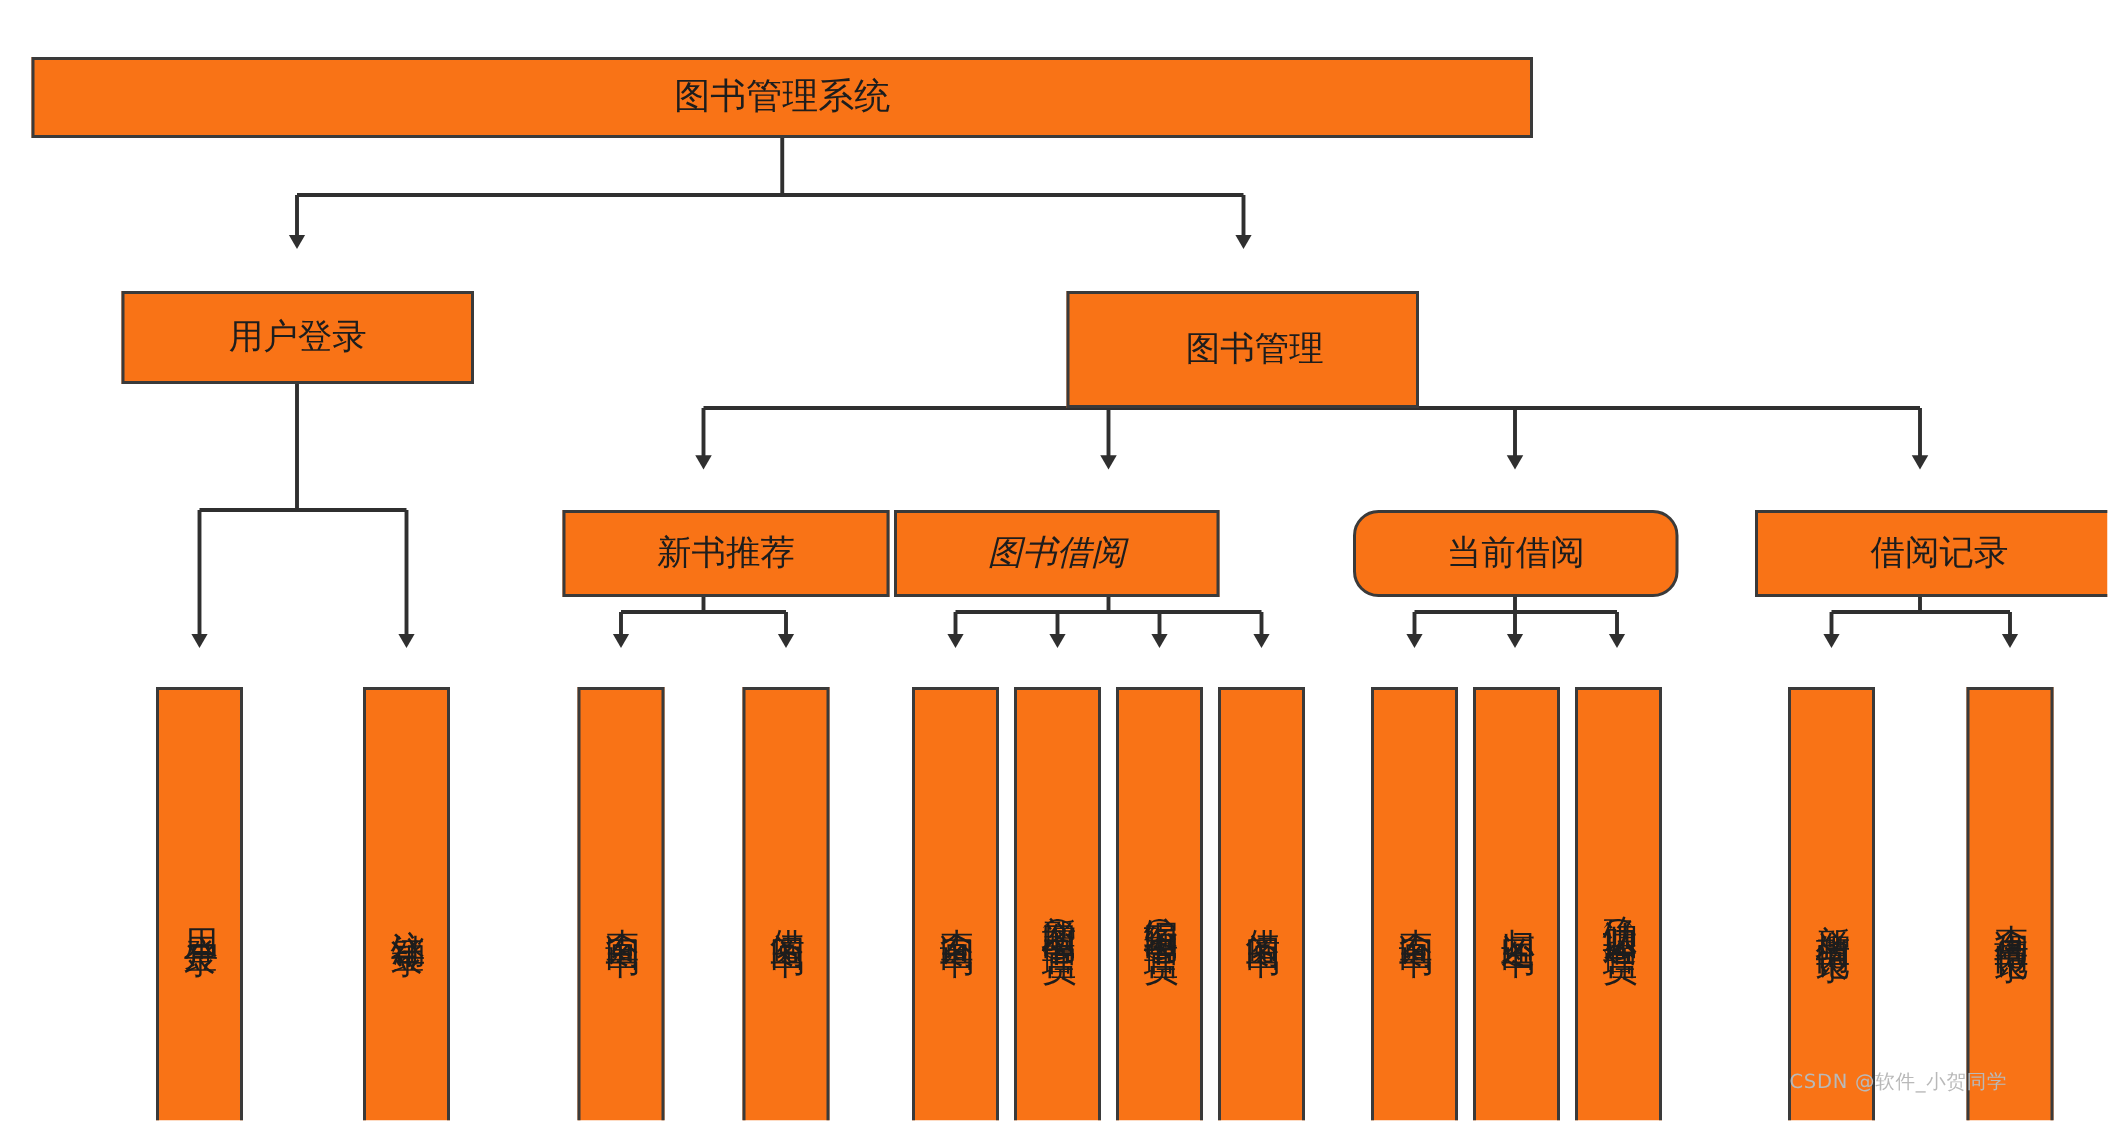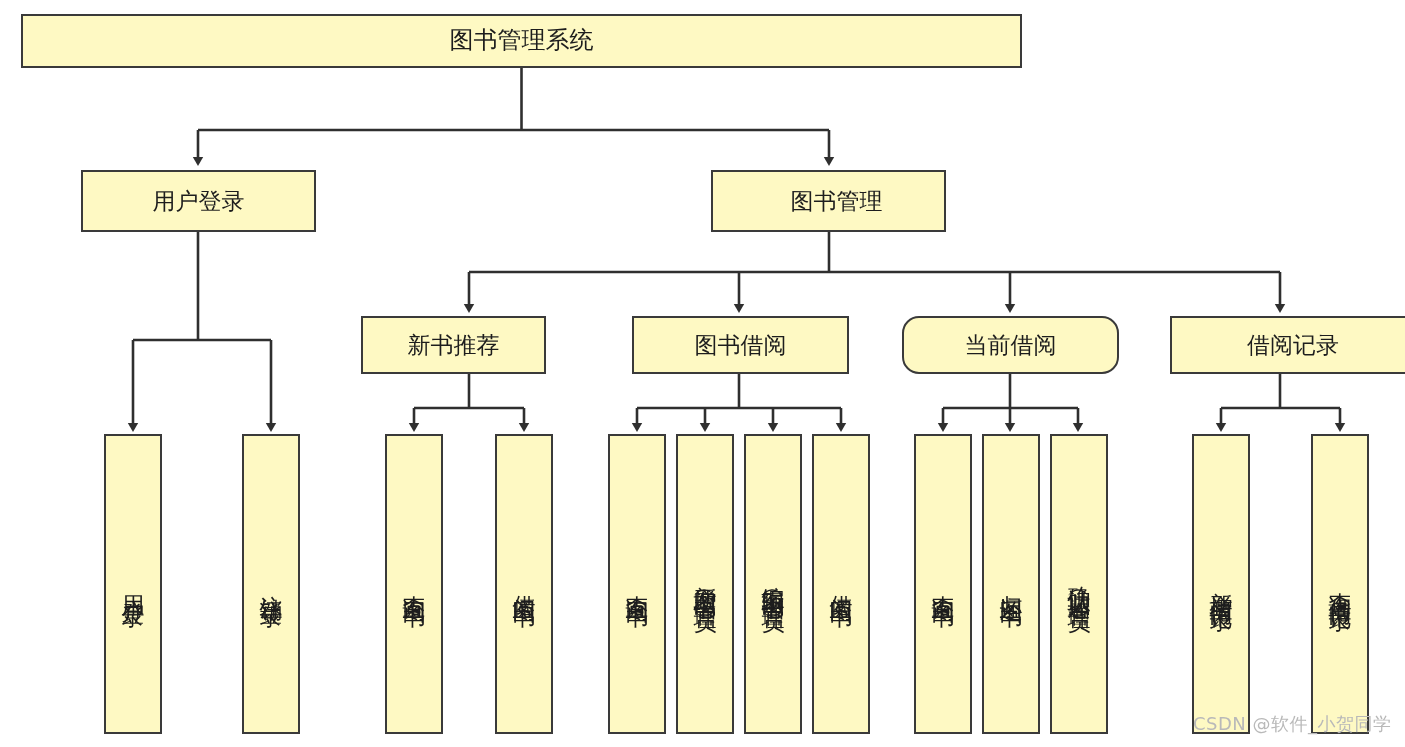--- a/index.html
+++ b/index.html
@@ -22,25 +22,26 @@
     position: absolute;
     left: 0;
     top: 0;
     width: 1405px;
     height: 747px;
   }
   .node {
     position: absolute;
     box-sizing: border-box;
     border: 2.5px solid #3a3a3a;
-    background: #fef9c3;
+    background: #f97316;
     display: flex;
     align-items: center;
     justify-content: center;
     color: #1d1d1d;
+    margin-top: 24px;
   }
   .node-label {
     display: block;
     text-align: center;
     line-height: 1.15;
     white-space: nowrap;
   }
   .horiz .node-label {
     writing-mode: horizontal-tb;
     font-size: 23px;
@@ -53,21 +54,21 @@
     writing-mode: vertical-rl;
     text-orientation: upright;
     font-size: 23px;
     letter-spacing: 3.5px;
     line-height: 1;
   }
   .level0 .node-label { font-size: 24px; }
   .watermark {
     position: absolute;
     color: #b9b9b9;
-    font-size: 18px;
+    font-size: 13px;
     white-space: nowrap;
     letter-spacing: 0.5px;
     pointer-events: none;
   }
 </style>
 </head>
 <body>
 
 <div id="canvas">
 
@@ -121,28 +122,28 @@
     </g>
   </svg>
 
   <div class="node horiz level0" style="left:21px; top:14px; width:1001px; height:54px;">
     <span class="node-label">图书管理系统</span>
   </div>
 
   <div class="node horiz" style="left:81px; top:170px; width:235px; height:62px;">
     <span class="node-label">用户登录</span>
   </div>
-  <div class="node horiz" style="left:711px; top:170px; width:235px; height:62px;padding-left:16px;">
+  <div class="node horiz" style="left:711px; top:170px; width:235px; height:78px;padding-left:16px;">
     <span class="node-label">图书管理</span>
   </div>
 
-  <div class="node horiz" style="left:361px; top:316px; width:185px; height:58px;">
+  <div class="node horiz" style="left:375px; top:316px; width:218px; height:58px;">
     <span class="node-label">新书推荐</span>
   </div>
-  <div class="node horiz" style="left:632px; top:316px; width:217px; height:58px;">
+  <div class="node horiz" style="left:596px; top:316px; width:217px; height:58px;font-style:italic;">
     <span class="node-label">图书借阅</span>
   </div>
   <div class="node horiz" style="left:902px; top:316px; width:217px; height:58px;border-radius:17px;">
     <span class="node-label">当前借阅</span>
   </div>
   <div class="node horiz" style="left:1170px; top:316px; width:246px; height:58px;">
     <span class="node-label">借阅记录</span>
   </div>
 
   <div class="node vert" style="left:104px; top:434px; width:58px; height:300px;">

